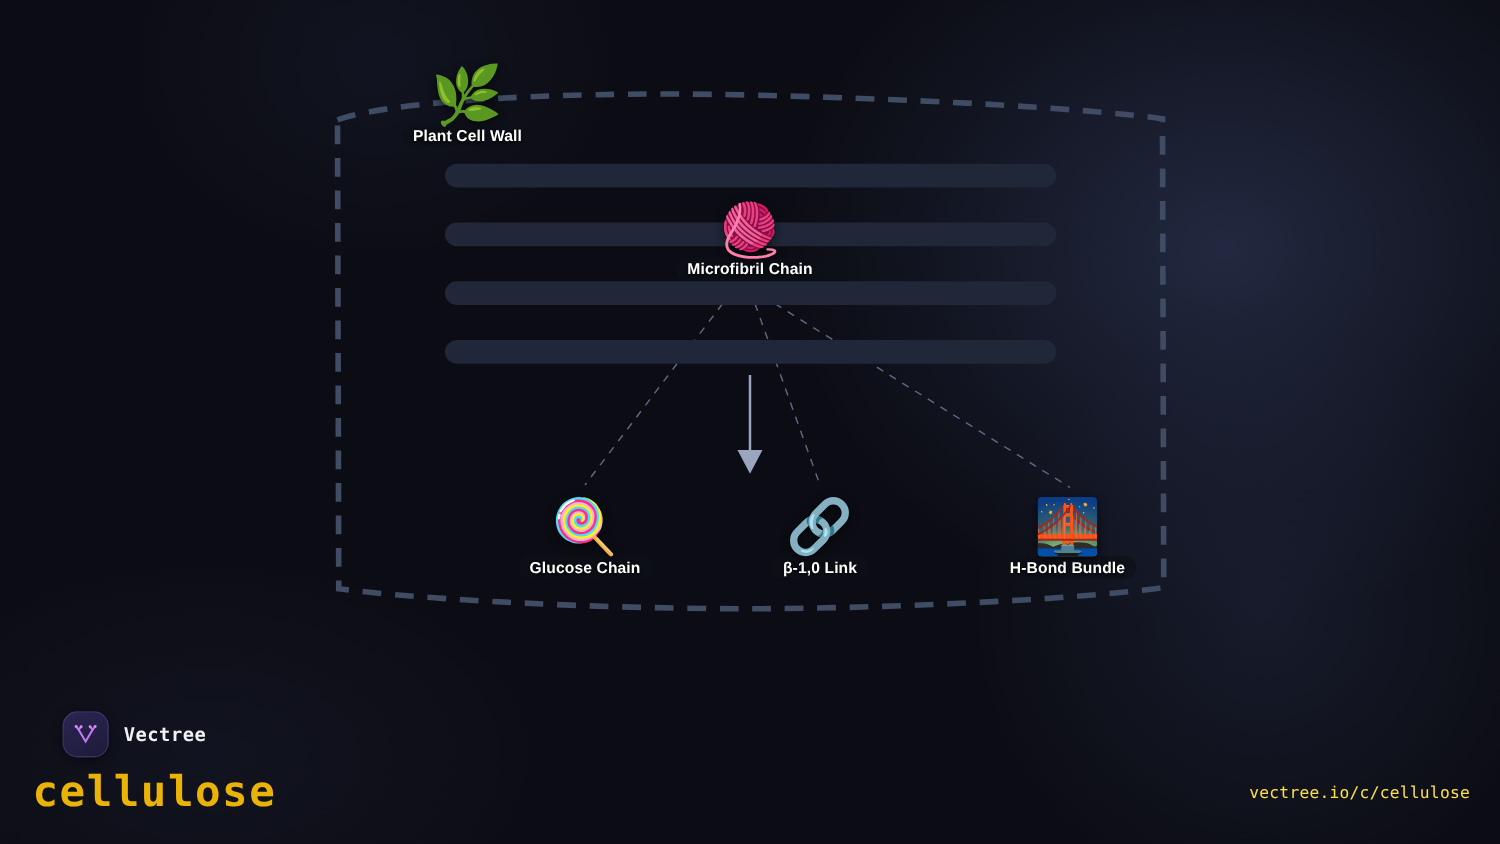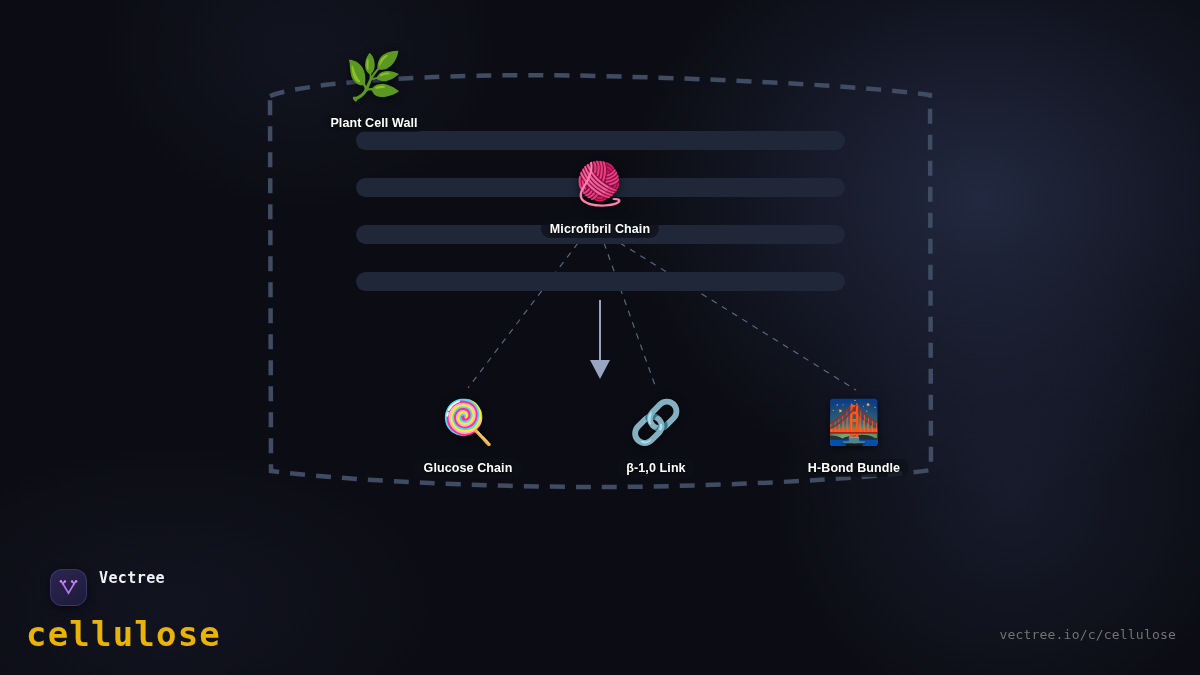--- a/index.html
+++ b/index.html
@@ -65,21 +65,21 @@
     align-items:center;
     transform:translateX(-50%);
   }
   .node-emoji {
     font-size:44px;
     line-height:1;
     display:block;
     filter:drop-shadow(0 2px 4px rgba(0,0,0,0.6));
   }
   .node-label {
-    margin-top:15px;
+    margin-top:1px;
     font-size:12.5px;
     font-weight:bold;
     color:#ffffff;
     white-space:nowrap;
     letter-spacing:0.1px;
     padding:2px 9px;
     border-radius:9px;
     background:rgba(14,16,24,0.72);
     text-shadow:0 1px 3px rgba(0,0,0,0.85);
   }
@@ -91,21 +91,21 @@
   .node-leaf1   { left:468px; top:401px; }
   .node-leaf2   { left:656px; top:401px; }
   .node-leaf3   { left:854px; top:401px; }
   .node-leaf .node-emoji { font-size:43px; }
 
   
   #footer-left {
     position:absolute; left:26px; bottom:24px;
   }
   .brand-row {
-    display:flex; gap:12px;
+    display:flex; align-items:center; gap:12px;
     margin-bottom:11px;
     padding-left:24px;
   }
   .brand-logo {
     width:37px; height:37px;
     border-radius:12px;
     background:linear-gradient(150deg,#2b2550 0%,#241f45 55%,#1d1a38 100%);
     border:1px solid rgba(140,110,220,0.25);
     display:flex; align-items:center; justify-content:center;
     box-shadow:0 2px 8px rgba(0,0,0,0.5);
@@ -122,21 +122,21 @@
     font-size:34px;
     font-weight:bold;
     color:#eab308;
     letter-spacing:1.2px;
     line-height:1;
   }
   #footer-url {
     position:absolute; right:24px; bottom:33px;
     font-family:"DejaVu Sans Mono", monospace;
     font-size:13px;
-    color:#737373;
+    color:#fde047;
     letter-spacing:0.2px;
   }
 </style>
 </head>
 <body>
 
 <div id="stage">
 
   <div class="glow glow-tr"></div>
   <div class="glow glow-mr"></div>

